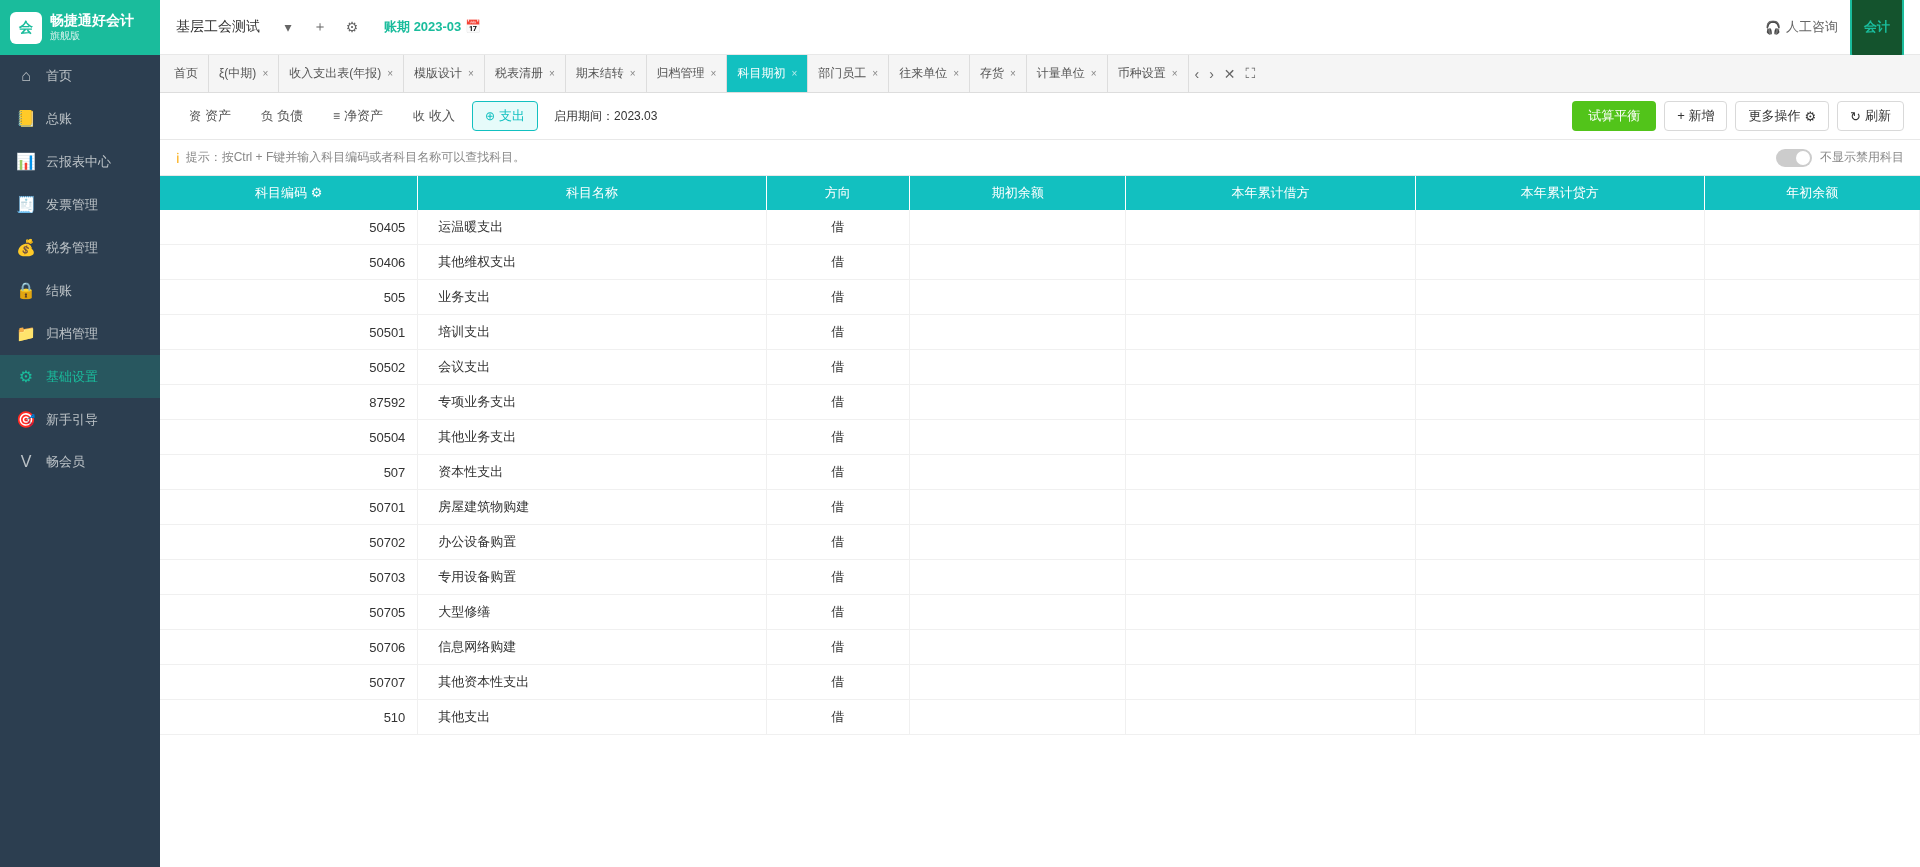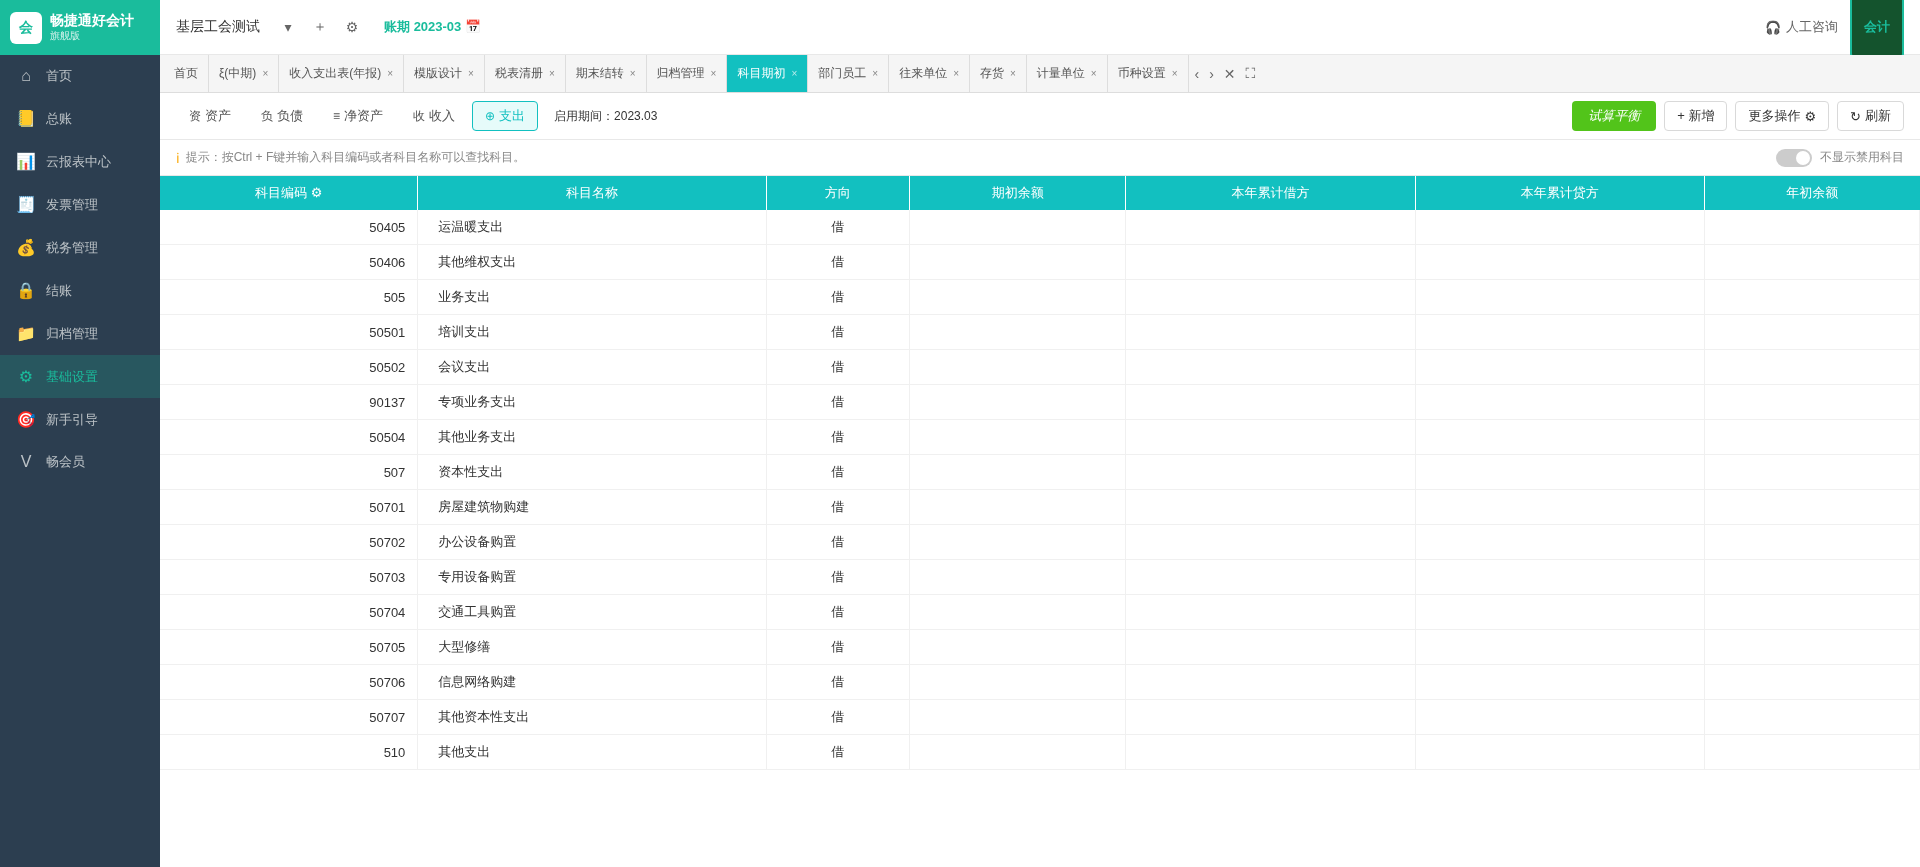--- a/index.html
+++ b/index.html
@@ -140,21 +140,21 @@
       border-color: #12c0c0;
     }
     .sub-tab-icon { font-size: 12px; }
     .sub-period { margin-left: 12px; color: #888; font-size: 12px; }
     .sub-period span { color: #333; font-weight: 500; }
     .sub-right { margin-left: auto; display: flex; align-items: center; gap: 8px; }
     .btn-green {
       background: #52c41a; color: white;
       border: none; padding: 6px 16px;
       border-radius: 4px; cursor: pointer;
-      font-size: 13px; font-weight: 500; font-style: italic;
+      font-size: 13px; font-weight: 500;
     }
     .btn-outline {
       background: white; color: #333;
       border: 1px solid #d9d9d9; padding: 5px 12px;
       border-radius: 4px; cursor: pointer;
       font-size: 13px;
       display: flex; align-items: center; gap: 4px;
     }
 
     
@@ -471,21 +471,21 @@
             <tr class="row-child">
     <td>50502</td>
     <td>会议支出</td>
     <td>借</td>
     <td></td>
     <td></td>
     <td></td>
     <td></td>
   </tr>
             <tr class="row-child">
-    <td>90137</td>
+    <td>87592</td>
     <td>专项业务支出</td>
     <td>借</td>
     <td></td>
     <td></td>
     <td></td>
     <td></td>
   </tr>
             <tr class="row-child">
     <td>50504</td>
     <td>其他业务支出</td>
@@ -525,29 +525,20 @@
             <tr class="row-child">
     <td>50703</td>
     <td>专用设备购置</td>
     <td>借</td>
     <td></td>
     <td></td>
     <td></td>
     <td></td>
   </tr>
             <tr class="row-child">
-    <td>50704</td>
-    <td>交通工具购置</td>
-    <td>借</td>
-    <td></td>
-    <td></td>
-    <td></td>
-    <td></td>
-  </tr>
-            <tr class="row-child">
     <td>50705</td>
     <td>大型修缮</td>
     <td>借</td>
     <td></td>
     <td></td>
     <td></td>
     <td></td>
   </tr>
             <tr class="row-child">
     <td>50706</td>

